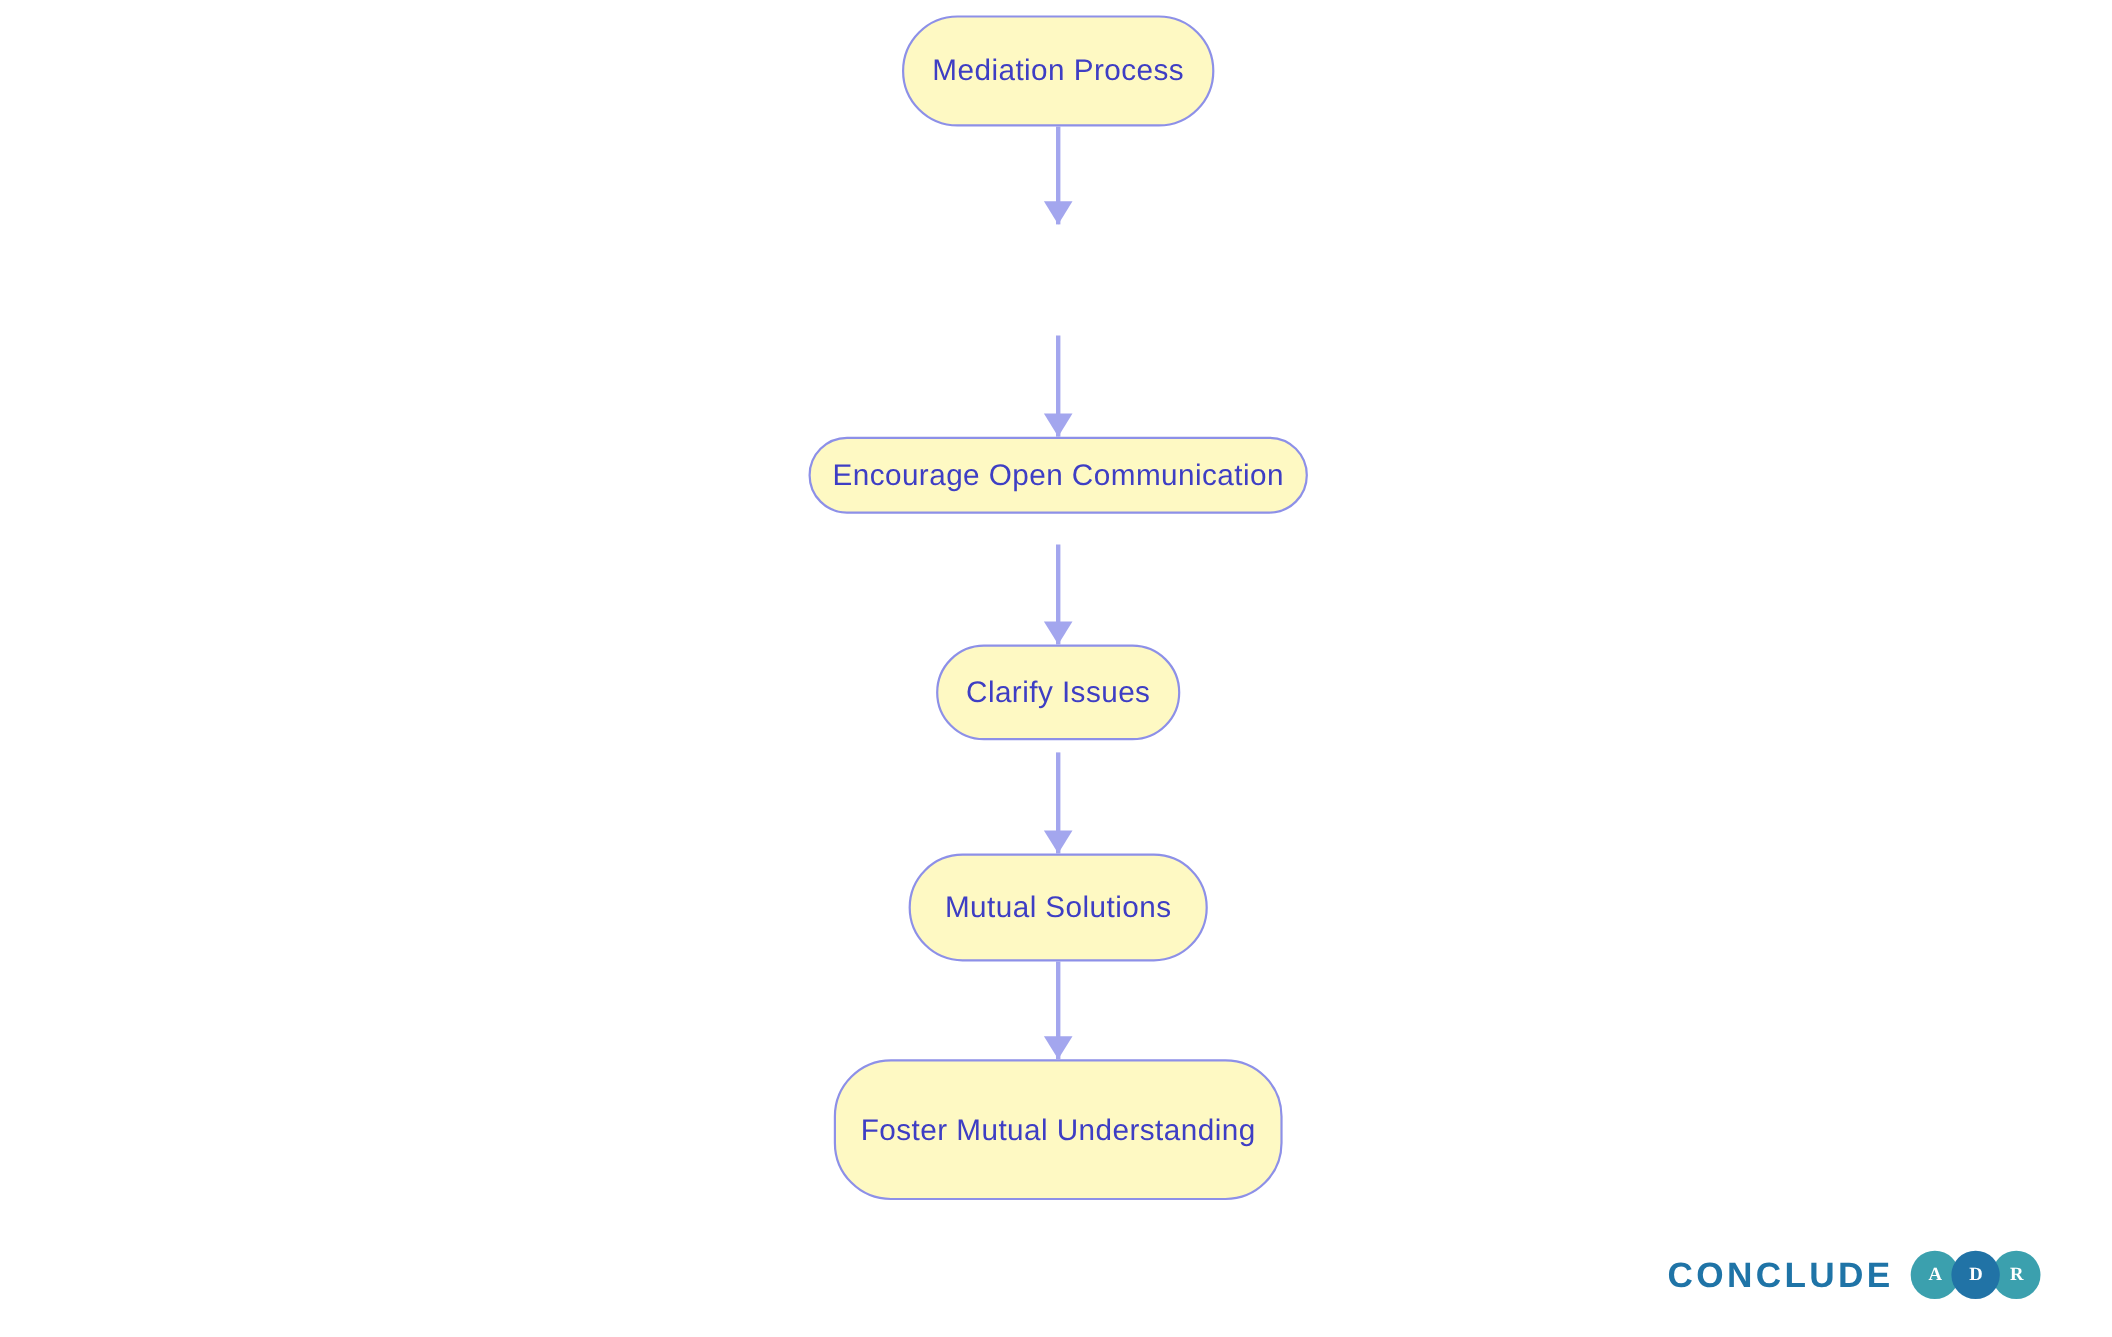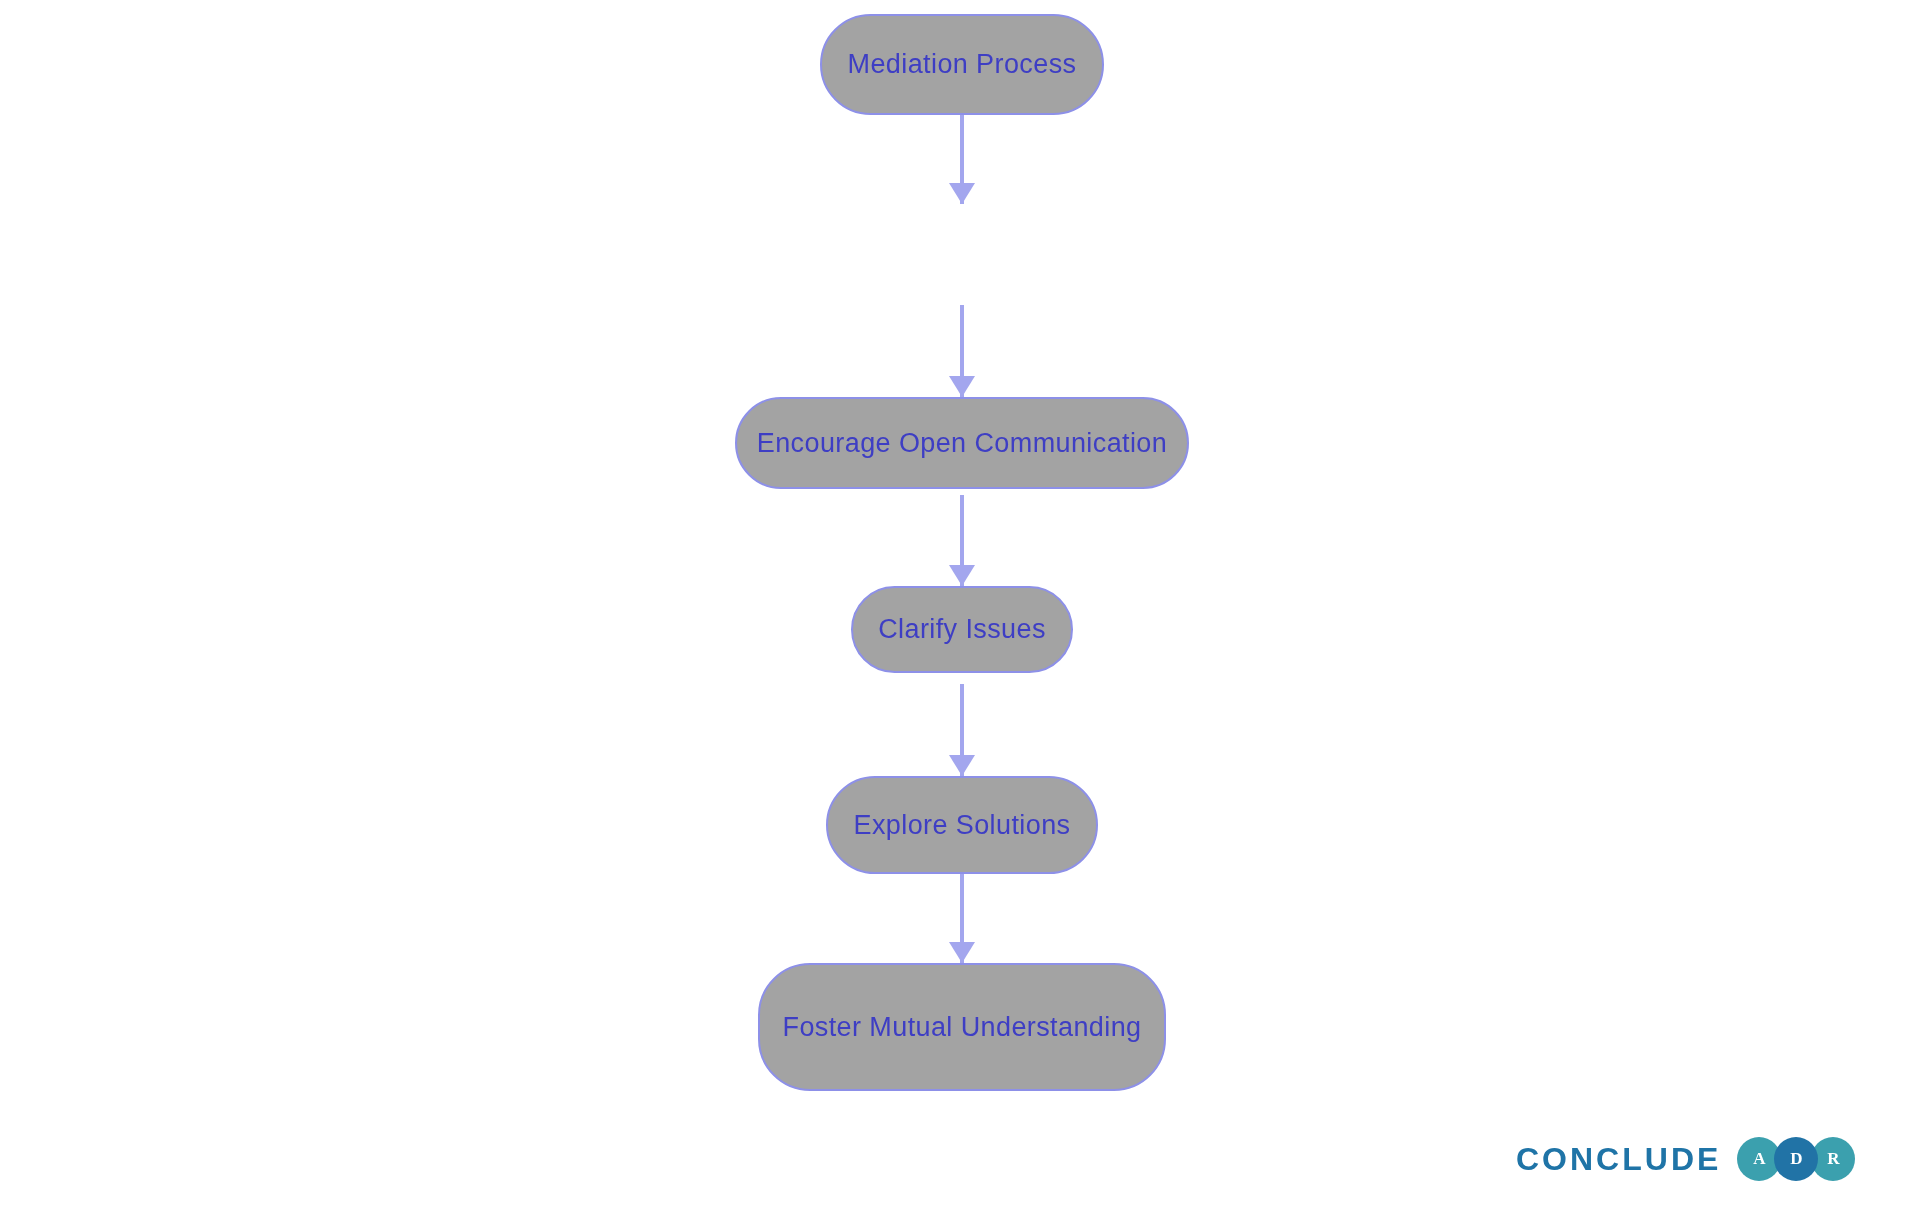--- a/index.html
+++ b/index.html
@@ -10,21 +10,21 @@
     position: relative;
     width: 1920px;
     height: 1215px;
     background: #ffffff;
     overflow: hidden;
   }
 
   
   .node {
     position: absolute;
-    background: #a3a3a3;
+    background: #fef9c3;
     border: 2px solid #8d90e8;
     border-radius: 52px;
     display: flex;
     align-items: center;
     justify-content: center;
     color: #3e3ec4;
     font-size: 27px;
     letter-spacing: 0.4px;
     white-space: nowrap;
   }
@@ -89,30 +89,30 @@
 </head>
 <body>
 
 <div class="canvas">
 
   <div class="node" style="left:820px; top:14px;  width:284px; height:101px;">
     <span>Mediation Process</span>
   </div>
 
 
-  <div class="node" style="left:735px; top:397px; width:454px; height:92px;text-align:right;">
+  <div class="node" style="left:735px; top:397px; width:454px; height:70px;text-align:right;">
     <span>Encourage Open Communication</span>
   </div>
 
   <div class="node" style="left:851px; top:586px; width:222px; height:87px;">
     <span>Clarify Issues</span>
   </div>
 
   <div class="node" style="left:826px; top:776px; width:272px; height:98px;">
-    <span>Explore Solutions</span>
+    <span>Mutual Solutions</span>
   </div>
 
   <div class="node" style="left:758px; top:963px; width:408px; height:128px;align-items:center;">
     <span>Foster Mutual Understanding</span>
   </div>
 
   <div class="arrow" style="top:115px; height:89px;"></div>
   <div class="arrow" style="top:305px; height:92px;"></div>
   <div class="arrow" style="top:495px; height:91px;"></div>
   <div class="arrow" style="top:684px; height:92px;"></div>

